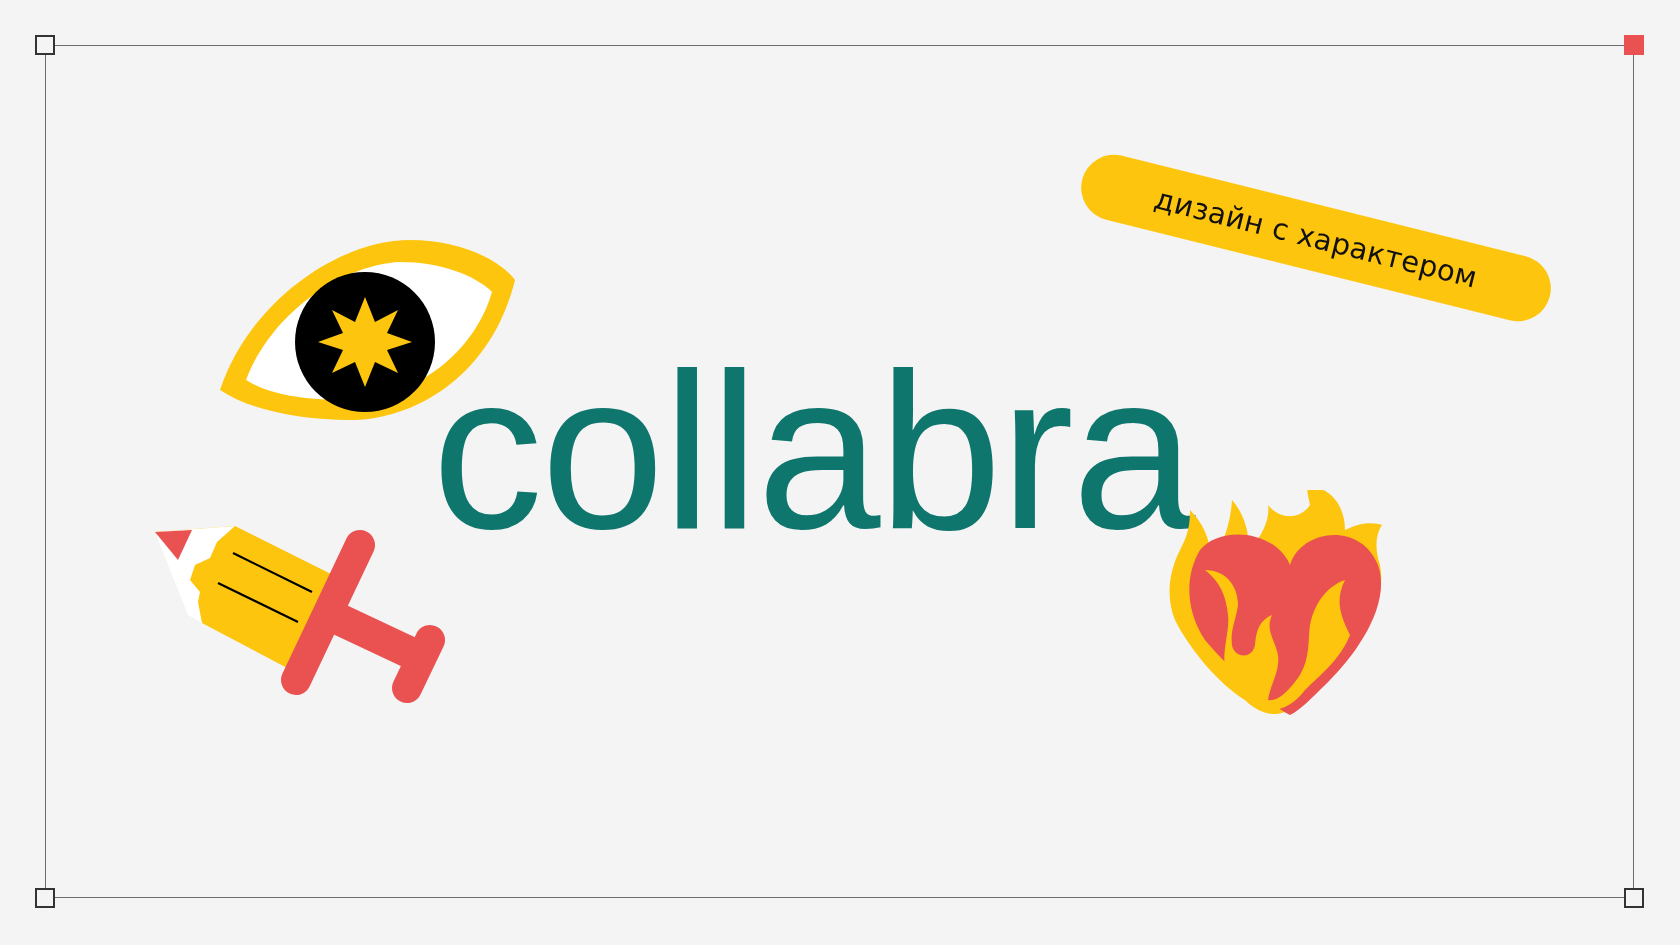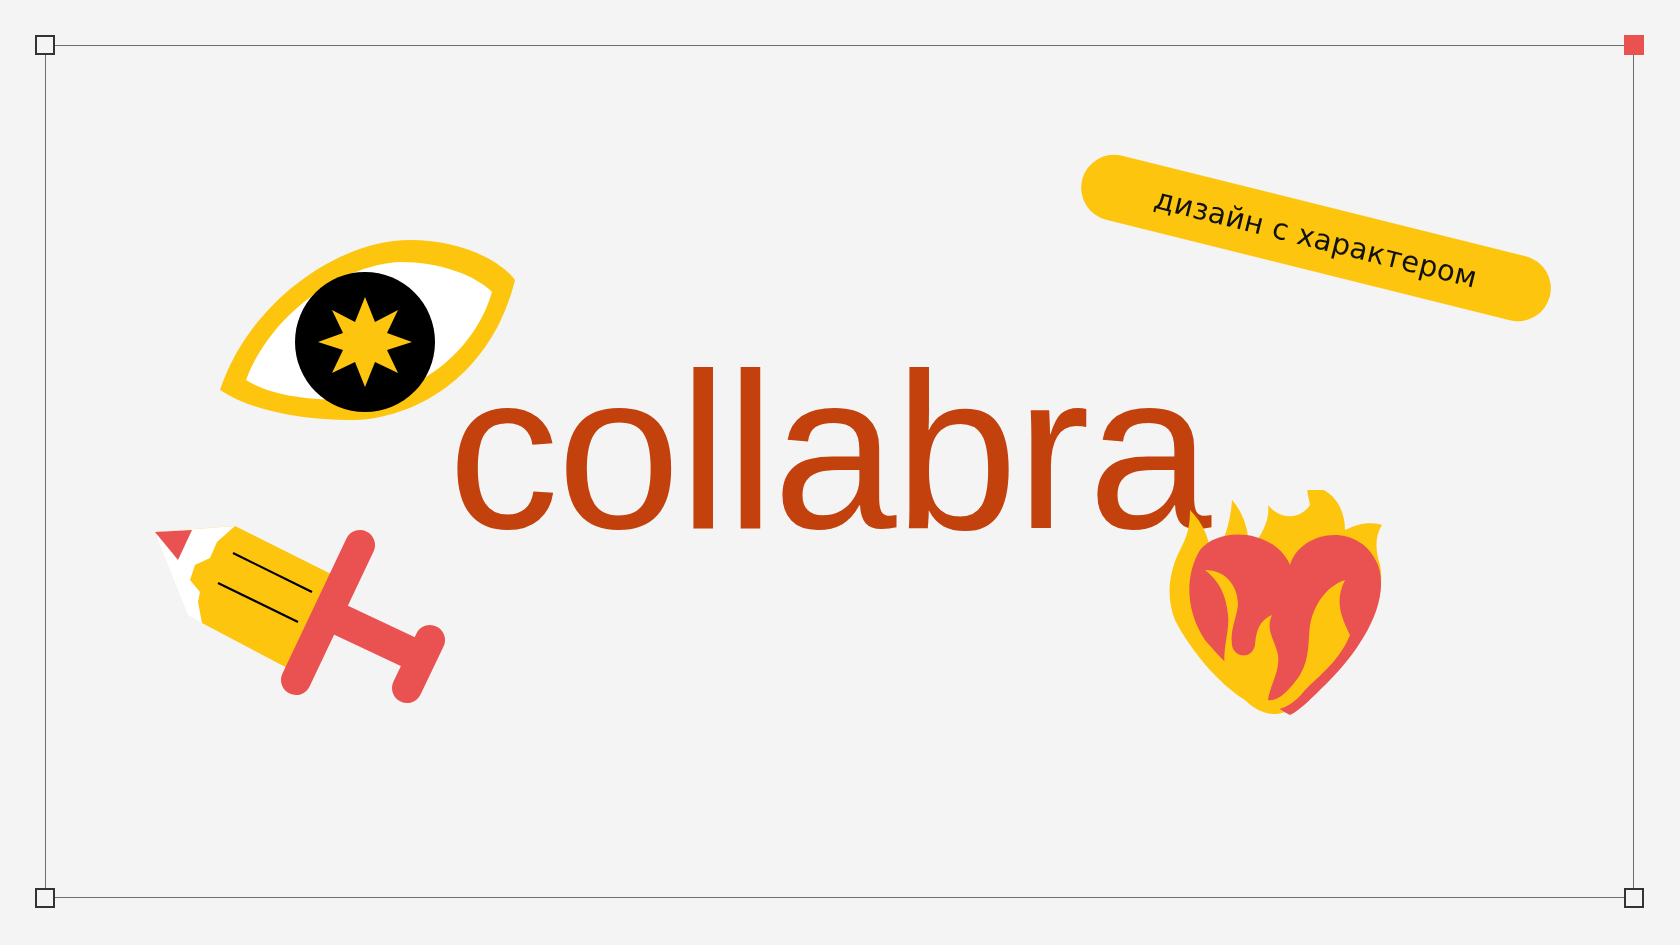--- a/index.html
+++ b/index.html
@@ -43,25 +43,25 @@
     .tagline span {
       font-family: "DejaVu Sans", sans-serif;
       font-size: 29px;
       color: #111;
       letter-spacing: 0.3px;
       white-space: nowrap;
     }
 
     .logo {
       position: absolute;
-      left: 448px; top: 340px;
+      left: 432px; top: 340px;
       font-family: "Liberation Sans", sans-serif;
       font-size: 222px;
       line-height: 1;
-      color: #c2410c;
+      color: #0f766e;
       letter-spacing: -2px;
       white-space: nowrap;
     }
 
     .sticker { position: absolute; }
     .eye     { left: 210px;  top: 240px; width: 320px; height: 200px; }
     .pencil  { left: 150px;  top: 520px; width: 310px; height: 190px; }
     .heart   { left: 1160px; top: 490px; width: 260px; height: 240px; }
   </style>
 </head>

